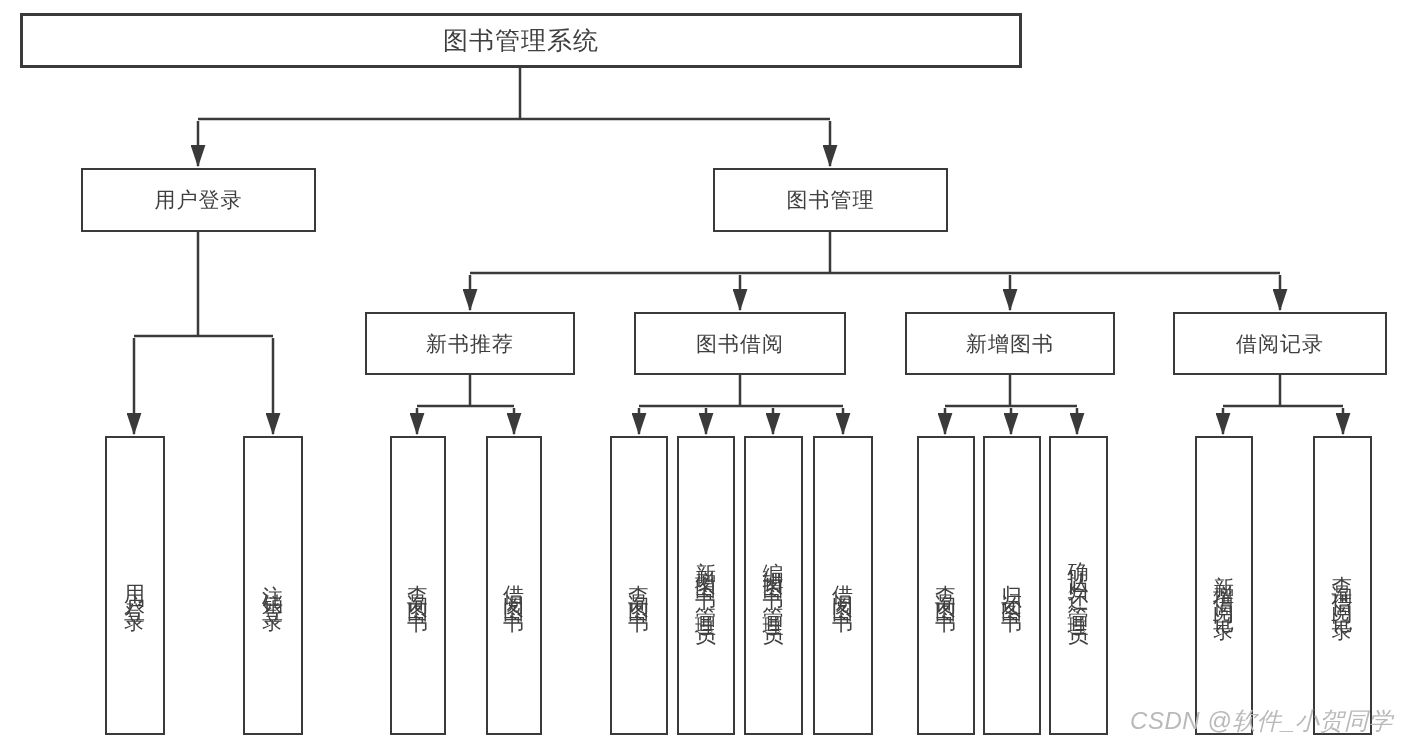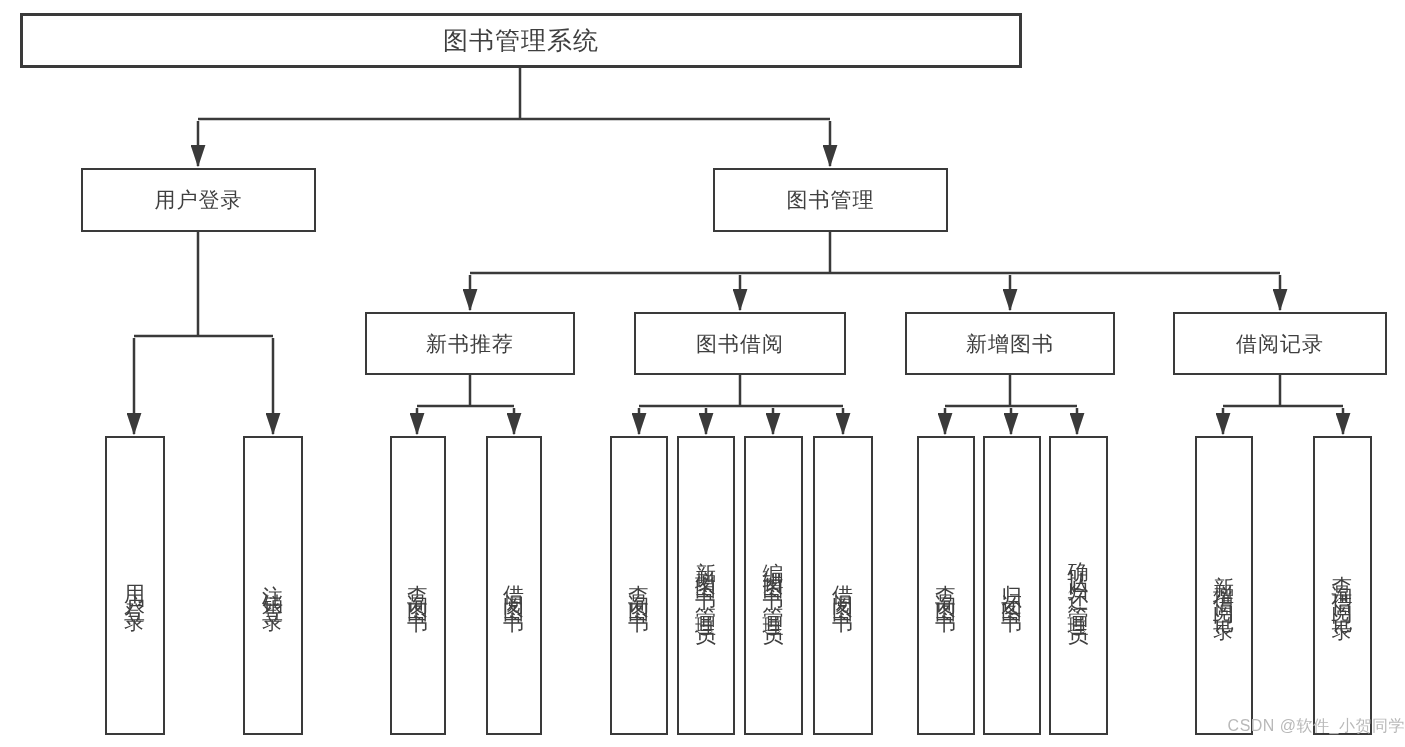--- a/index.html
+++ b/index.html
@@ -23,22 +23,22 @@
   }
   .topbox{left:20px;top:13px;width:1002px;height:55px;border-width:3px;font-size:25px;letter-spacing:1px;}
   .l2{top:168px;height:64px;width:235px;font-size:21px;letter-spacing:1px;}
   .l3{top:312px;height:63px;font-size:21px;letter-spacing:1px;}
   .leaf{top:436px;height:299px;}
   .vtext{
     writing-mode:vertical-rl;text-orientation:mixed;
     font-size:21px;letter-spacing:9px;line-height:1;color:var(--text);
   }
   .watermark{
-    position:absolute;right:0;bottom:10px;z-index:5;
-    font-size:16px;color:var(--watermark);letter-spacing:0.5px;white-space:nowrap;
+    position:absolute;right:12px;bottom:10px;z-index:5;
+    font-size:24px;color:var(--watermark);letter-spacing:0.5px;white-space:nowrap;font-style:italic;
   }
 </style>
 </head>
 <body>
 
 <div class="stage">
 
   <svg class="connectors" width="1405" height="747" viewBox="0 0 1405 747" aria-hidden="true">
     <defs>
       <marker id="arw" markerWidth="9" markerHeight="6" refX="8.5" refY="3" orient="auto">

